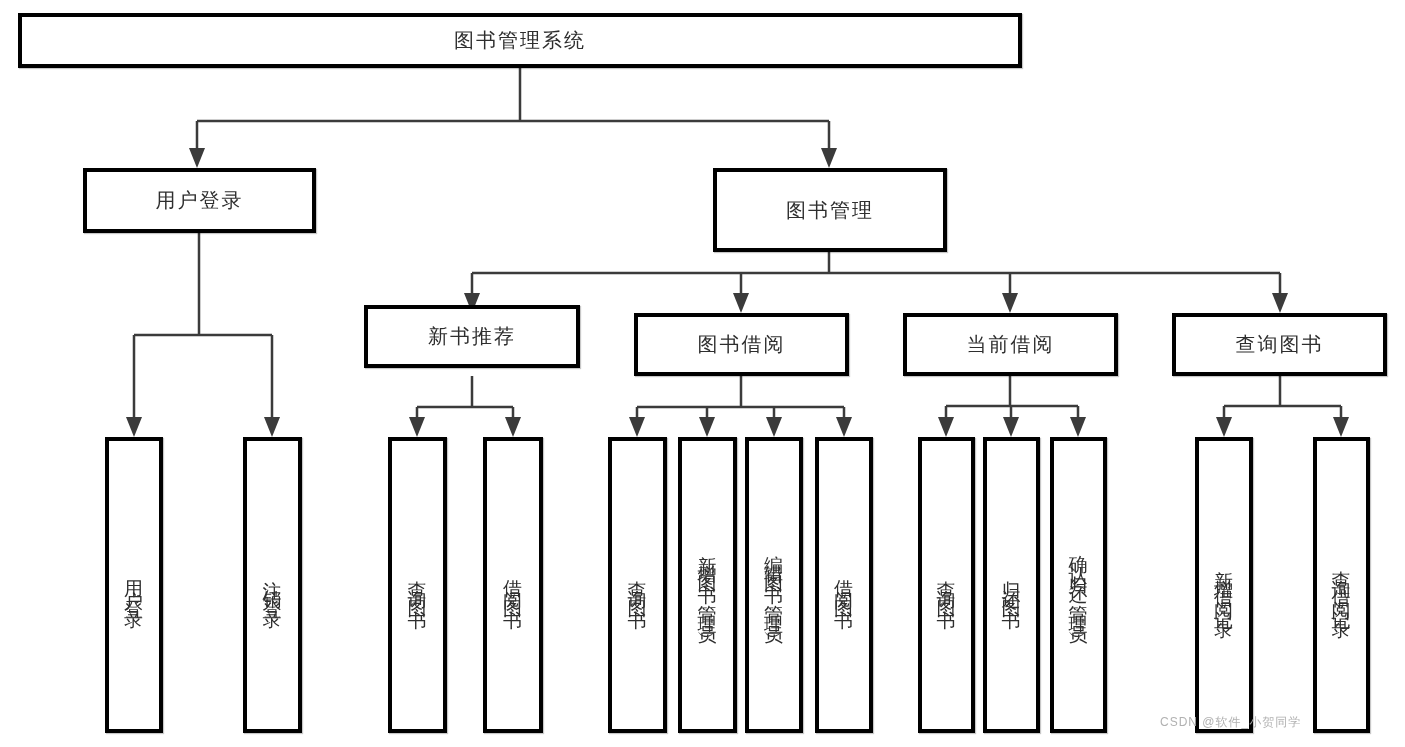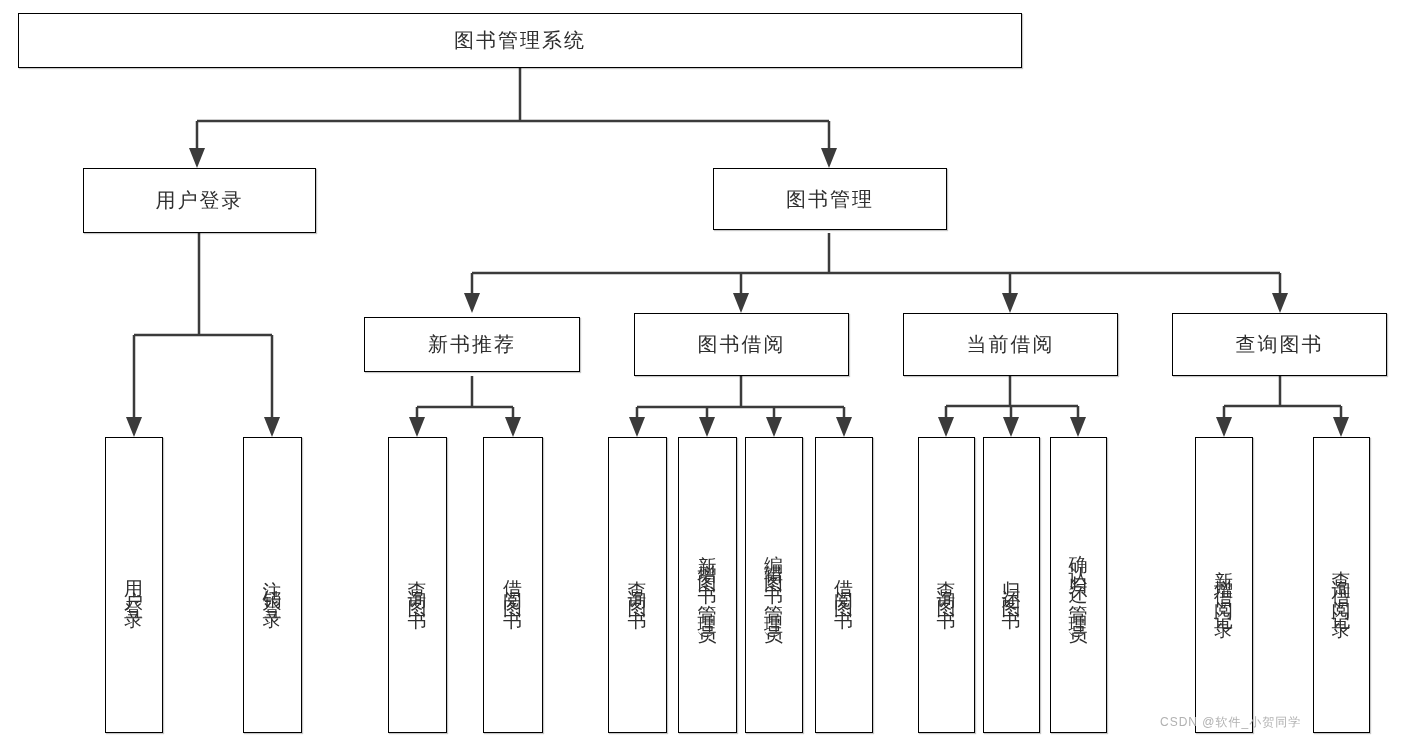--- a/index.html
+++ b/index.html
@@ -18,21 +18,21 @@
   svg.connectors {
     position: absolute;
     left: 0;
     top: 0;
     z-index: 1;
   }
   .node {
     position: absolute;
     box-sizing: border-box;
     background: #ffffff;
-    border: 1px solid #000000;
+    border: 4px solid #000000;
     box-shadow: 1px 1px 1px rgba(0,0,0,0.22);
     display: flex;
     align-items: center;
     justify-content: center;
     color: #2e2e2e;
     z-index: 2;
   }
   .node.h span {
     font-size: 20px;
     letter-spacing: 2px;
@@ -104,25 +104,25 @@
     </g>
   </svg>
 
   <div class="node h" style="left:18px; top:13px; width:1004px; height:55px">
     <span>图书管理系统</span>
   </div>
 
   <div class="node h" style="left:83px; top:168px; width:233px; height:65px">
     <span>用户登录</span>
   </div>
-  <div class="node h" style="left:713px; top:168px; width:234px; height:62px">
+  <div class="node h" style="left:713px; top:168px; width:234px; height:84px">
     <span>图书管理</span>
   </div>
 
-  <div class="node h" style="left:364px; top:317px; width:216px; height:55px">
+  <div class="node h" style="left:364px; top:305px; width:216px; height:63px">
     <span>新书推荐</span>
   </div>
   <div class="node h" style="left:903px; top:313px; width:215px; height:63px">
     <span>当前借阅</span>
   </div>
   <div class="node h" style="left:634px; top:313px; width:215px; height:63px">
     <span>图书借阅</span>
   </div>
   <div class="node h" style="left:1172px; top:313px; width:215px; height:63px">
     <span>查询图书</span>

